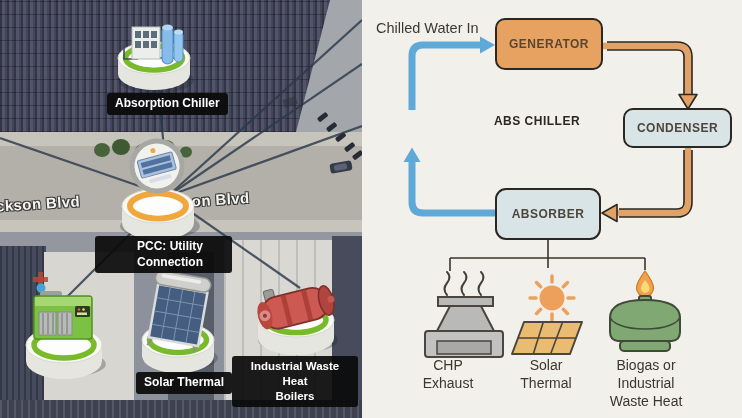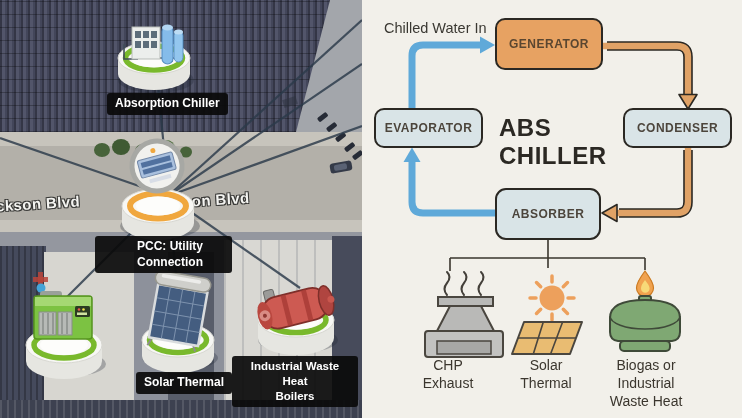--- a/index.html
+++ b/index.html
@@ -48,23 +48,23 @@
   .flow-svg{position:absolute;left:0;top:0;}
   .node{position:absolute;border:2px solid var(--outline,#2b2823);border-radius:10px;
     display:flex;align-items:center;justify-content:center;
     font-weight:bold;font-size:12px;letter-spacing:.5px;color:#4c453c;box-sizing:border-box;}
   .node.hot{background:var(--node-hot,#e7a262);color:#5a4630;}
   .node.cool{background:var(--node-cool,#d9e4e7);}
   .n-generator{left:133px;top:18px;width:108px;height:52px;}
   .n-evaporator{left:12px;top:108px;width:109px;height:40px;}
   .n-condenser{left:261px;top:108px;width:109px;height:40px;}
   .n-absorber{left:133px;top:188px;width:106px;height:52px;border-radius:11px;}
-  .abs-title{position:absolute;left:137px;top:114px;width:128px;text-align:left;
-    font-size:24px;font-weight:800;letter-spacing:.5px;color:#2b2823;}
-  .inlet-label{position:absolute;left:14px;top:20px;font-size:14.5px;color:#3a3832;margin-left:8px;}
+  .abs-title{position:absolute;left:111px;top:114px;width:128px;text-align:center;
+    font-size:12px;font-weight:800;letter-spacing:.5px;color:#2b2823;}
+  .inlet-label{position:absolute;left:14px;top:20px;font-size:14.5px;color:#3a3832;}
   .src-label{position:absolute;text-align:center;font-size:14px;color:#3b362e;line-height:1.28;}
   .src-label .ln{display:block;}
   .src-chp{left:36px;top:357px;width:100px;}
   .src-solar{left:134px;top:357px;width:100px;}
   .src-biogas{left:229px;top:357px;width:110px;}
 </style>
 </head>
 <body>
 
 <div class="screen">
@@ -292,21 +292,20 @@
         <rect x="277" y="296" width="12" height="8" rx="2" fill="#7fa873" stroke="#3f4a39" stroke-width="2"></rect>
         <path d="M248,318 Q248,300 283,300 Q318,300 318,318 L318,332 Q318,340 310,341 L256,341 Q248,340 248,332 Z" fill="#7fa873" stroke="#3f4a39" stroke-width="2"></path>
         <path d="M248,316 A35,13 0 0 0 318,316" fill="none" stroke="#3f4a39" stroke-width="1.5"></path>
         <rect x="258" y="341" width="50" height="10" rx="4" fill="#7fa873" stroke="#3f4a39" stroke-width="2"></rect>
       </g>
     </svg>
 
     <div class="inlet-label">Chilled Water In</div>
 
     <div class="node hot n-generator">GENERATOR</div>
-    <div class="node cool n-evaporator">EVAPORATOR</div>
     <div class="node cool n-condenser">CONDENSER</div>
     <div class="node cool n-absorber">ABSORBER</div>
 
     <div class="abs-title">ABS CHILLER</div>
 
     <div class="src-label src-chp">
       <span class="ln">CHP</span>
       <span class="ln">Exhaust</span>
     </div>
     <div class="src-label src-biogas">

